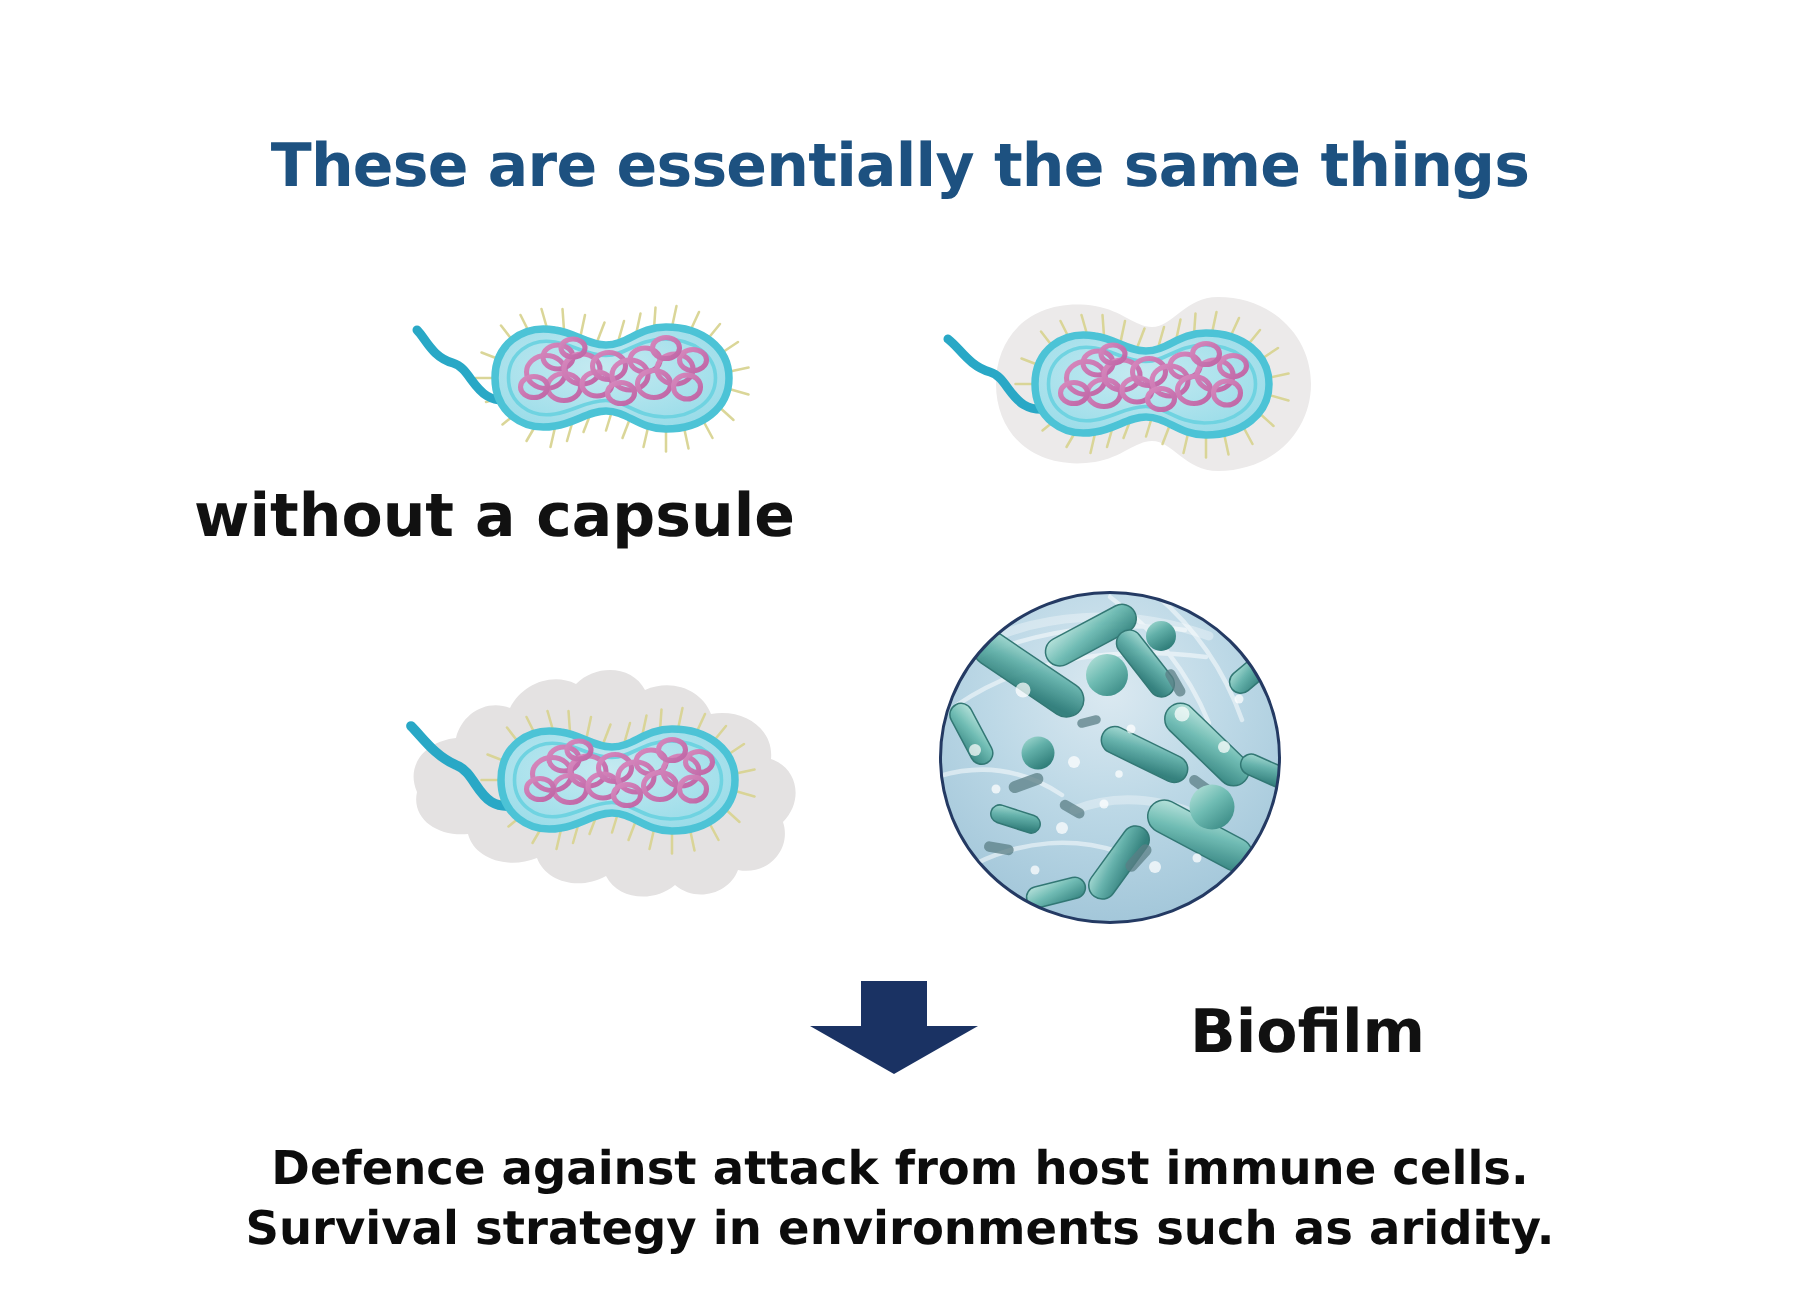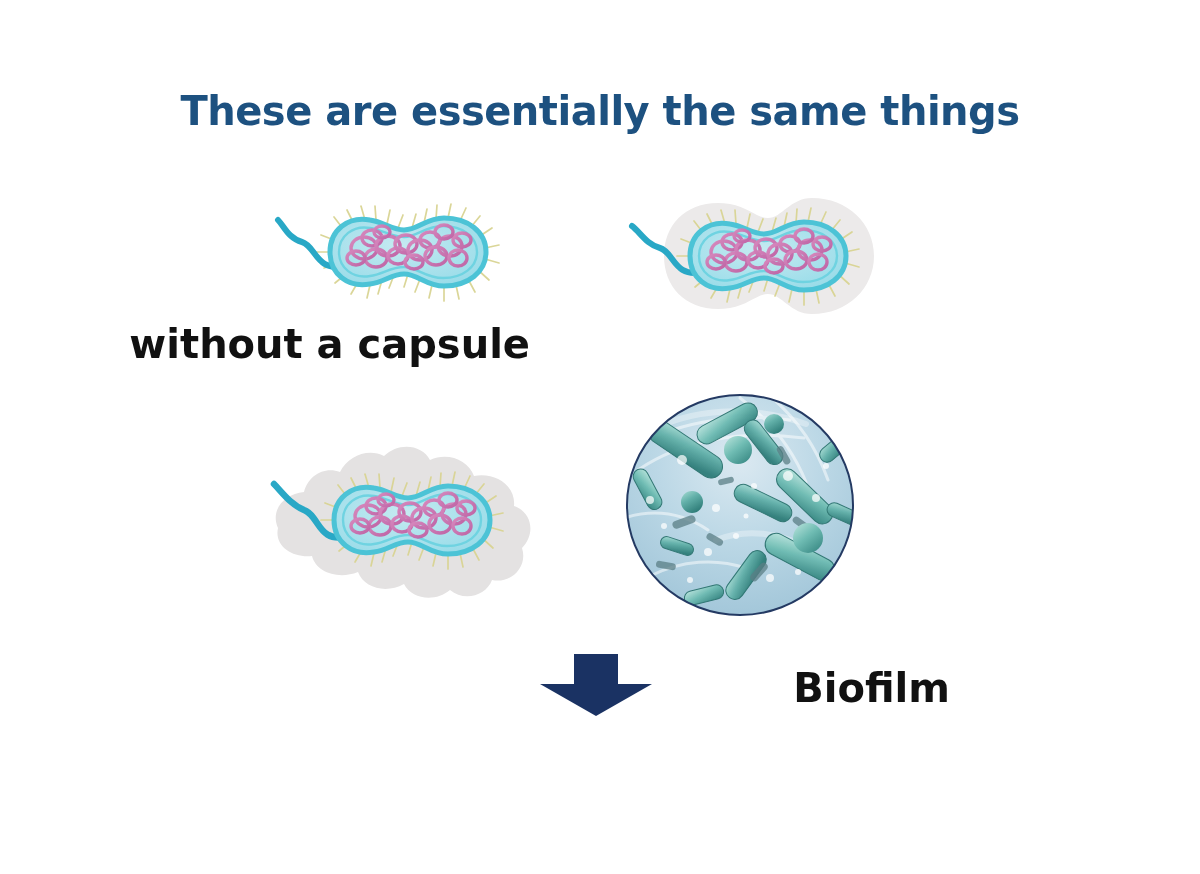--- a/index.html
+++ b/index.html
@@ -460,14 +460,16 @@
   </div>
 
   <div class="caption" id="caption-biofilm">Biofilm</div>
 
   <div id="down-arrow">
     <svg width="124" height="66" viewBox="0 0 124 66">
       <path d="M40,2 L84,2 L84,32 L118,32 L62,64 L6,32 L40,32 Z" fill="#1a3263"></path>
     </svg>
   </div>
 
+  <div id="footer-text">Defence against attack from host immune cells.
+Survival strategy in environments such as aridity.</div>
 
 </div>
 
 </body></html>

